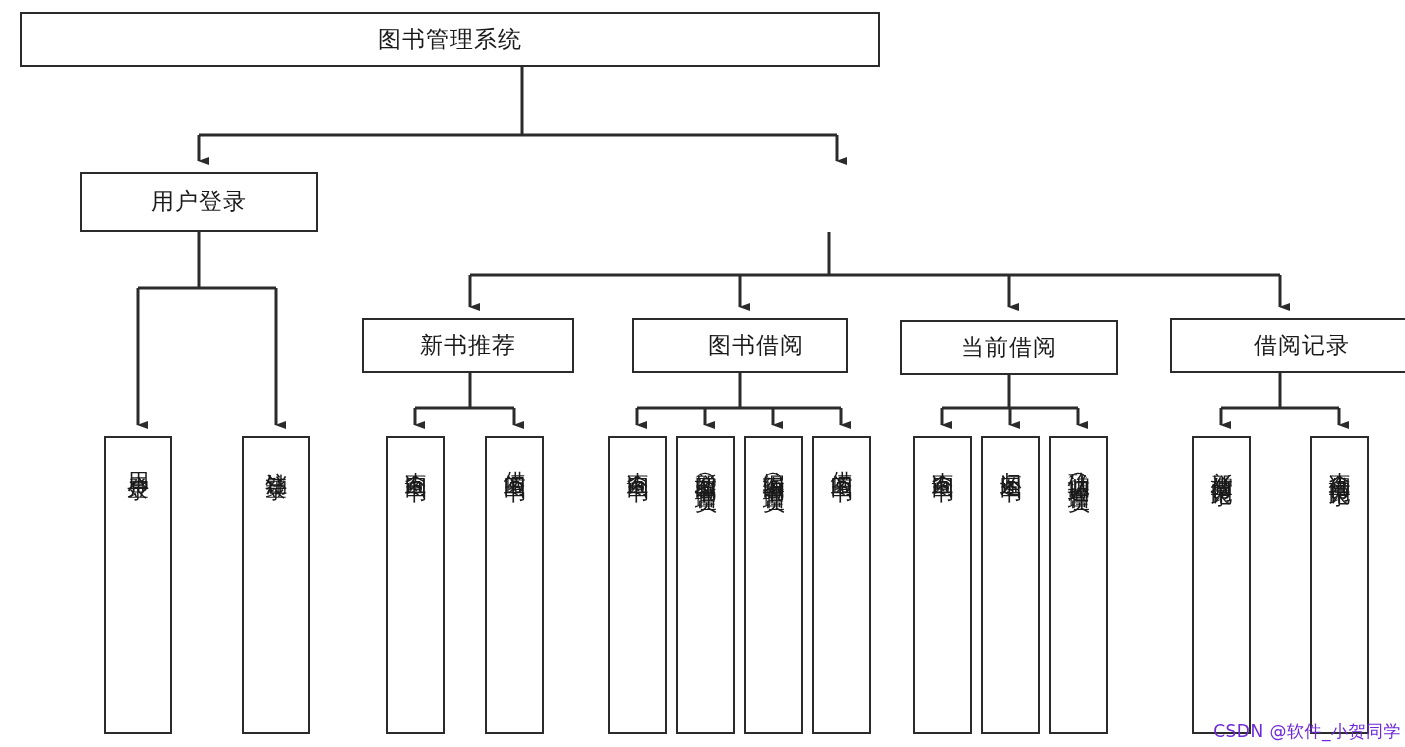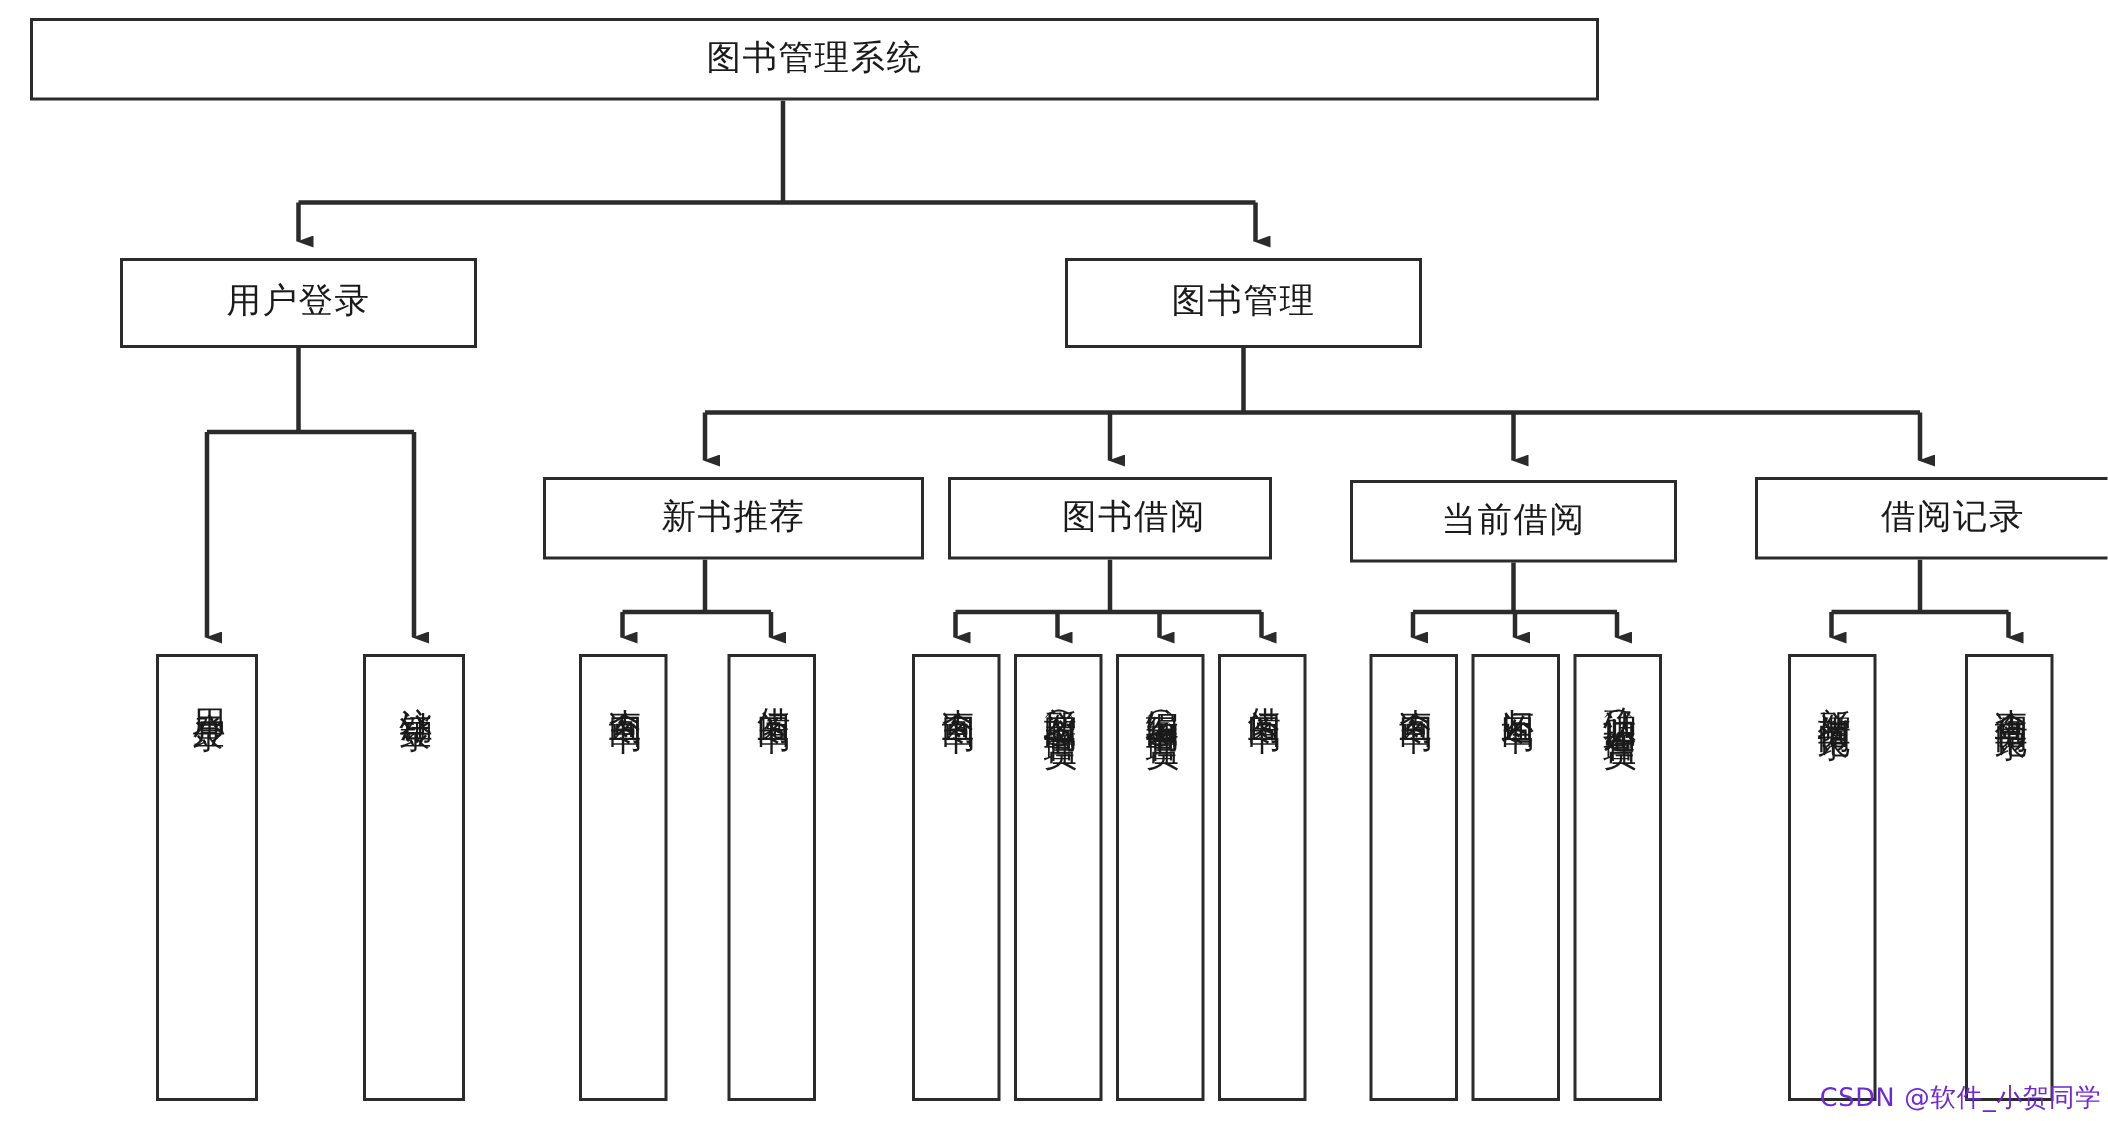--- a/index.html
+++ b/index.html
@@ -109,32 +109,29 @@
       <path d="M1010,408 L1010,425" marker-end="url(#arw)"></path>
       <path d="M1078,408 L1078,425" marker-end="url(#arw)"></path>
 
       <path d="M1280,373 L1280,408"></path>
       <path d="M1221,408 L1339,408"></path>
       <path d="M1221,408 L1221,425" marker-end="url(#arw)"></path>
       <path d="M1339,408 L1339,425" marker-end="url(#arw)"></path>
     </g>
   </svg>
 
-  <div class="node horiz root" style="left:20px;top:12px;width:1046px;height:55px;">
+  <div class="node horiz root" style="left:20px;top:12px;width:860px;height:55px;">
     <span>图书管理系统</span>
   </div>
 
   <div class="node horiz" style="left:80px;top:172px;width:238px;height:60px;">
     <span>用户登录</span>
   </div>
-  <div class="node horiz" style="left:710px;top:172px;width:238px;height:60px;">
-    <span>图书管理</span>
-  </div>
 
-  <div class="node horiz" style="left:362px;top:318px;width:254px;height:55px;">
+  <div class="node horiz" style="left:362px;top:318px;width:212px;height:55px;">
     <span>新书推荐</span>
   </div>
   <div class="node horiz" style="left:632px;top:318px;width:216px;height:55px;padding-left:32px;">
     <span>图书借阅</span>
   </div>
   <div class="node horiz" style="left:900px;top:320px;width:218px;height:55px;">
     <span>当前借阅</span>
   </div>
   <div class="node horiz" style="left:1170px;top:318px;width:264px;height:55px;">
     <span>借阅记录</span>

